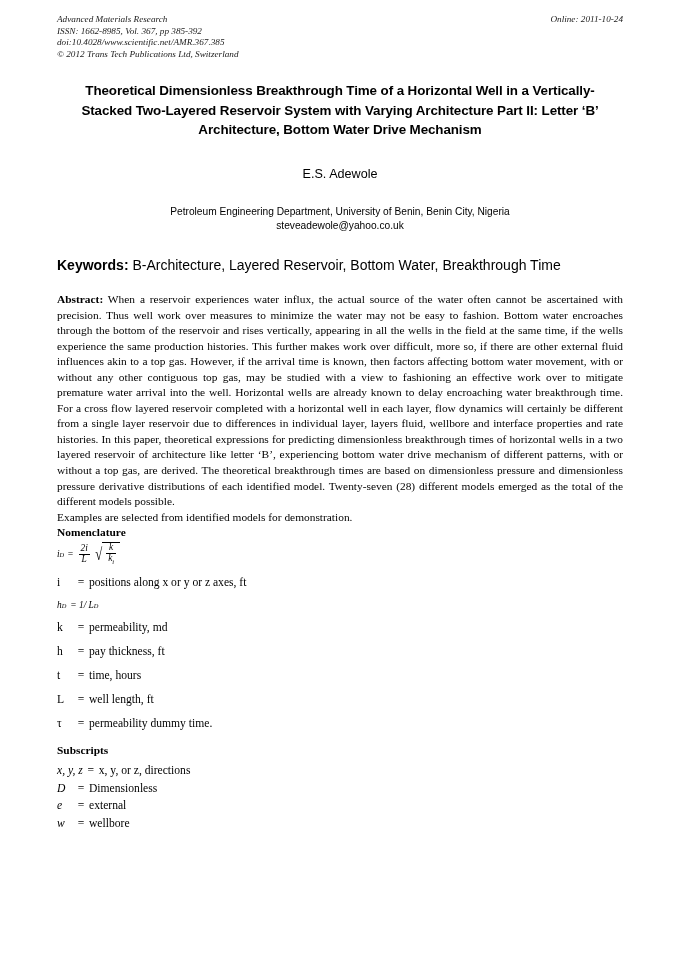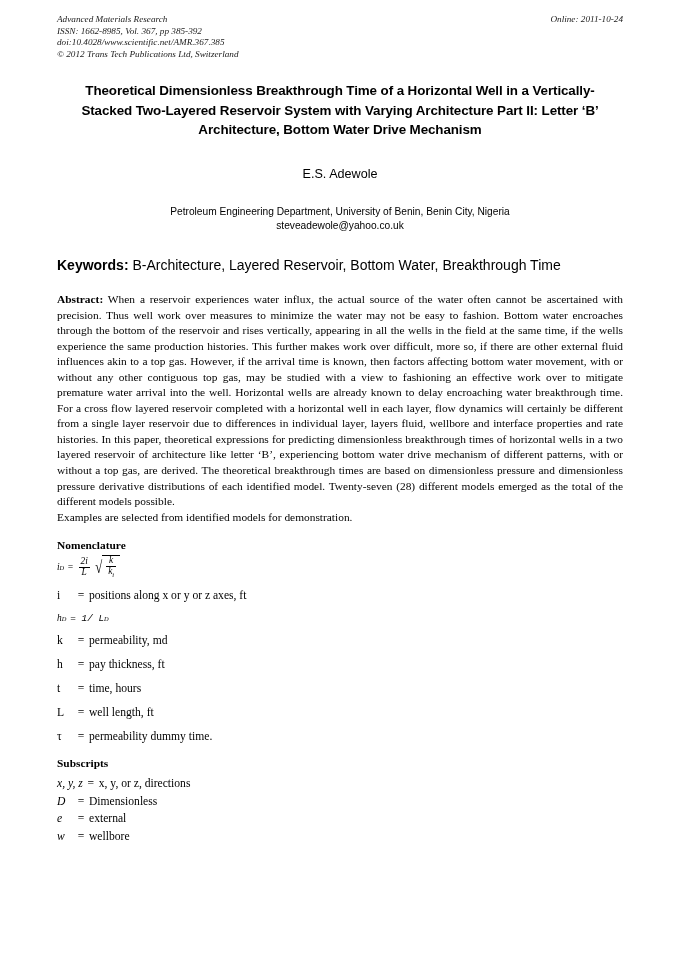--- a/index.html
+++ b/index.html
@@ -106,21 +106,20 @@
   .abstract-tail {
     text-align: left;
   }
 
   
   .section-heading {
     font-family: "Liberation Serif", serif;
     font-weight: bold;
     font-size: 11.4px;
     line-height: 15px;
-    margin-top: 13px;
   }
   .nomen-list {
     margin-top: 2px;
   }
   .nomen-row {
     font-family: "Liberation Serif", serif;
     font-size: 11.6px;
     line-height: 15px;
     height: 24px;
     display: flex;
@@ -277,21 +276,21 @@
 
       <div class="nomen-row">
         <span class="nomen-sym">i</span>
           <span class="nomen-eq">=</span>
           <span class="nomen-def">positions along x or y or z axes, ft</span>
       </div>
 
       <div class="formula formula-simple">
         <span class="var">h</span>
           <span class="sub">D</span>
-        <span style="margin-left:4px;font-family:Liberation Mono, monospace;">= 1/ L</span>
+        <span style="margin-left:4px;">= 1/ L</span>
           <span class="sub">D</span>
       </div>
 
       <div class="nomen-row">
         <span class="nomen-sym">k</span>
           <span class="nomen-eq">=</span>
           <span class="nomen-def">permeability, md</span>
       </div>
       <div class="nomen-row">
         <span class="nomen-sym">h</span>

